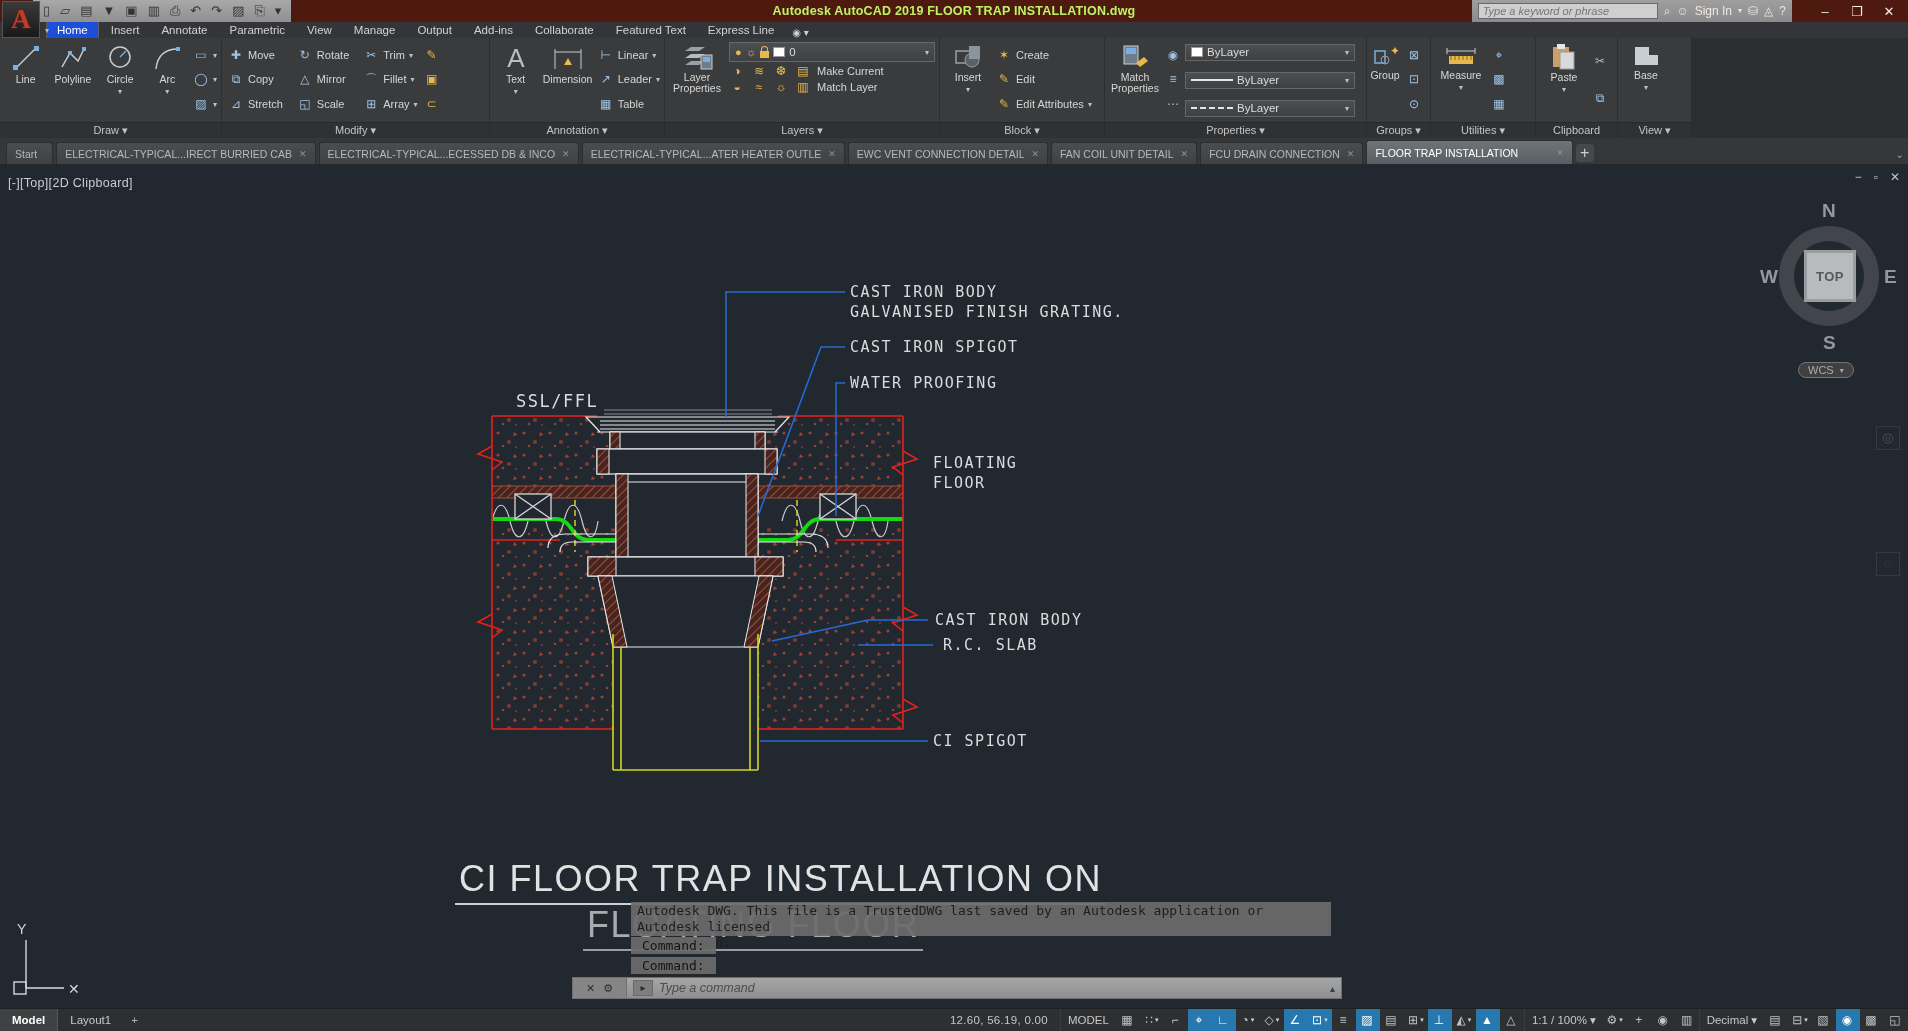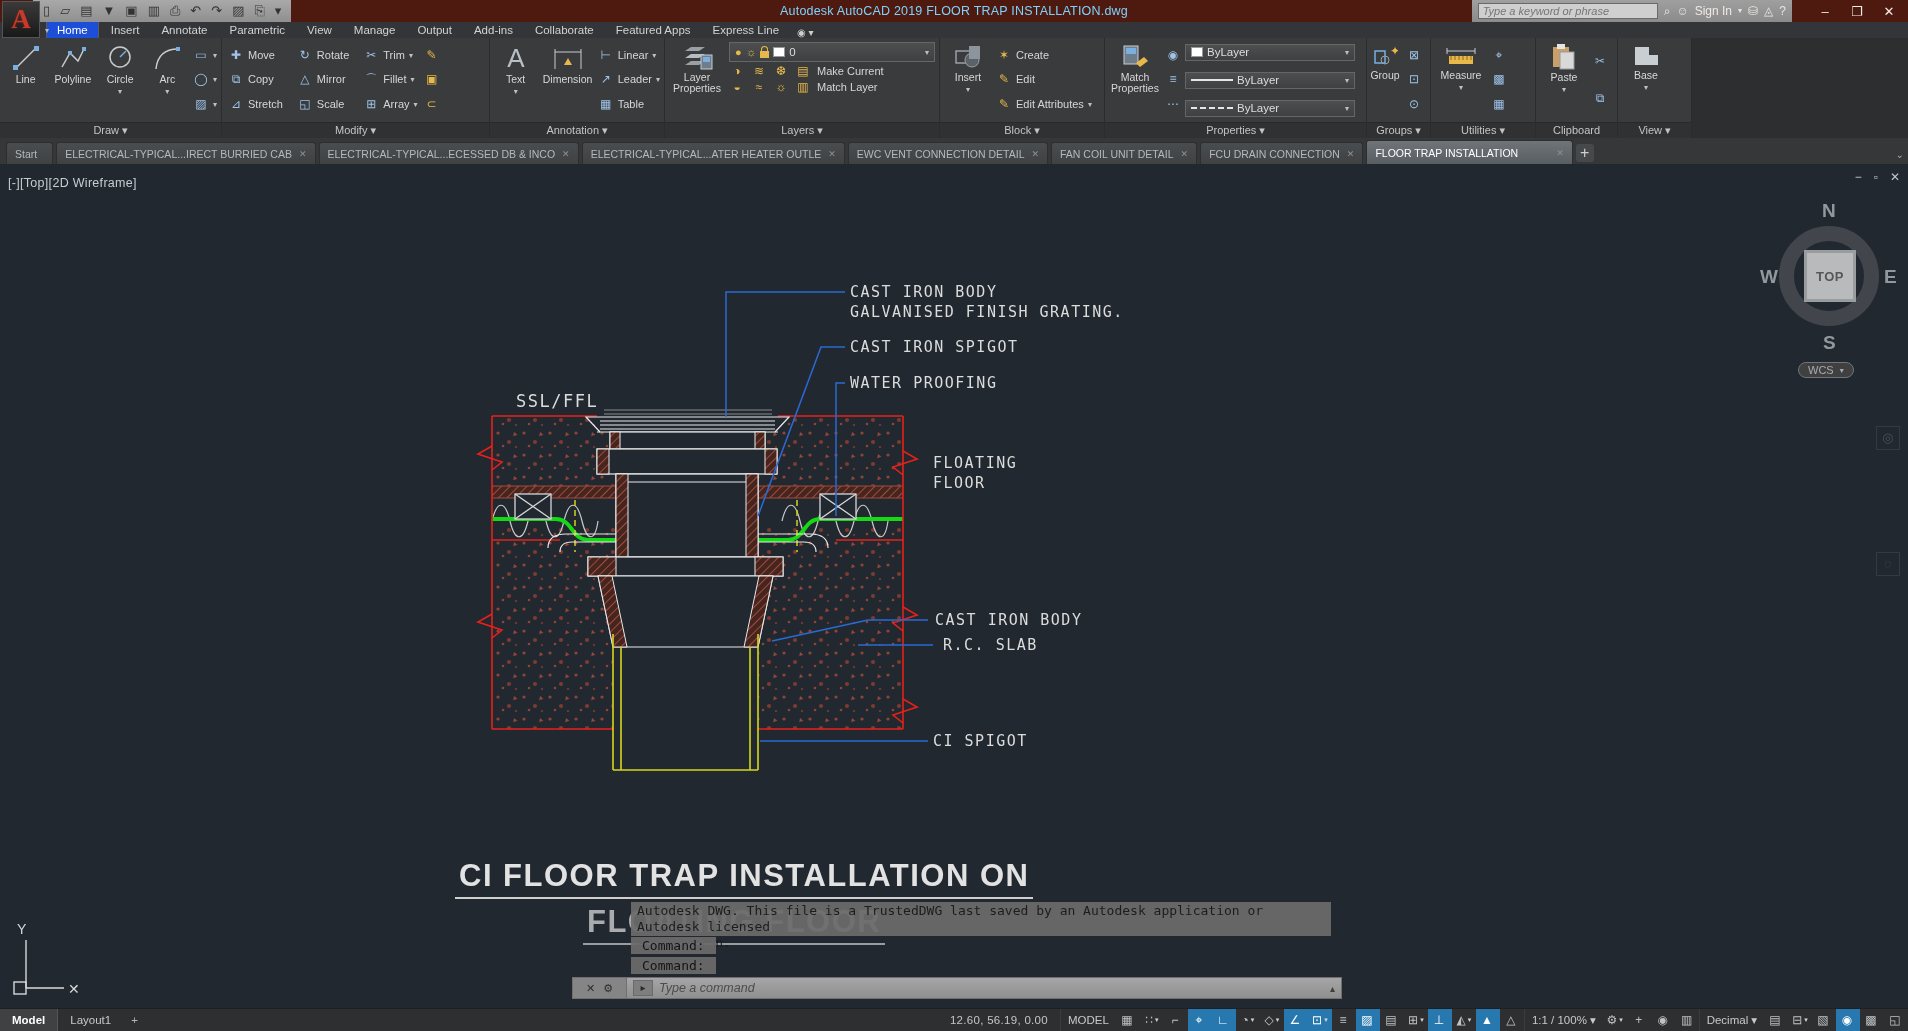--- a/index.html
+++ b/index.html
@@ -5,21 +5,21 @@
   * { margin:0; padding:0; box-sizing:border-box; }
   html,body { width:1908px; height:1031px; overflow:hidden; background:#212830;
     font-family:"Liberation Sans", sans-serif; -webkit-font-smoothing:antialiased; }
   .app { position:relative; width:1908px; height:1031px; display:flex; flex-direction:column; }
 
   
   .titlebar { height:22px; background:#4e1a0f; display:flex; align-items:center; position:relative; flex:none; }
   .qat { position:absolute; left:33px; top:0; height:22px; padding:0 10px; display:flex; gap:10px; align-items:center;
          background:linear-gradient(#a9a9a9,#8f8f8f); }
   .qat span { font-size:13px; color:#333; cursor:default; line-height:22px; }
-  .apptitle { position:absolute; left:0; right:0; text-align:center; font-size:12.5px; color:#7dd3fc; font-weight:normal; letter-spacing:.2px; }
+  .apptitle { position:absolute; left:0; right:0; text-align:center; font-size:12.5px; color:#bef264; font-weight:bold; letter-spacing:.2px; }
   .tb-right { position:absolute; right:4px; top:0; height:22px; display:flex; align-items:center; gap:8px; }
   .searchwrap { background:linear-gradient(#9f9f9f,#8b8b8b); height:22px; display:flex; align-items:center; padding:0 6px; gap:6px; }
   .searchwrap input { width:180px; height:16px; border:1px solid #6a6a6a; background:#cfcfcf; font-size:11px; font-style:italic;
         color:#555; padding:0 4px; font-family:"Liberation Sans",sans-serif; }
   .tbi { color:#e8e4e0; font-size:12px; line-height:22px; }
   .signin { color:#efe9e4; font-size:12px; }
   .winbtns { display:flex; gap:14px; margin-left:16px; padding-right:6px; }
   .winbtns span { color:#f0ece8; font-size:13px; width:18px; text-align:center; }
 
   
@@ -65,21 +65,21 @@
           font-size:10.5px; display:flex; align-items:center; padding:0 8px; gap:7px; border-radius:3px 3px 0 0; white-space:nowrap; }
   .ftab .x { color:#8d9194; font-size:9px; }
   .ftab.active { background:linear-gradient(#6e7478,#585e62); color:#fff; height:24px;gap:38px; }
   .ftab-plus { color:#cfcfcf; background:#46494b; border-radius:3px; width:18px; height:18px; text-align:center; line-height:17px; margin-bottom:2px; }
   .ftabs .chev { position:absolute; right:4px; bottom:4px; color:#9aa; font-size:10px; }
 
   
   .canvas { position:relative; height:844px; background:#212830; flex:none; overflow:hidden; }
   .vplabel { position:absolute; left:8px; top:12px; color:#c9ccd0; font-size:12.5px; letter-spacing:.3px; }
   .vpbtns { position:absolute; right:8px; top:6px; display:flex; gap:12px; color:#c2c6ca; font-size:12px; }
-  .dtitle { position:absolute; color:#e2e2e2; font-size:31px; letter-spacing:1.5px; border-bottom:2px solid #cfcfcf; padding:0 4px 3px; white-space:nowrap;font-weight:bold; }
+  .dtitle { position:absolute; color:#e2e2e2; font-size:36px; letter-spacing:1.5px; border-bottom:2px solid #cfcfcf; padding:0 4px 3px; white-space:nowrap; }
   #dtitle2 { color:#a9acae; border-color:#9a9d9f; }
 
   
   .vcube { position:absolute; left:1765px; top:20px; width:130px; height:200px; }
   .ring { position:absolute; left:14px; top:42px; width:100px; height:100px; border-radius:50%; border:15px solid #42464c; }
   .vc-l { position:absolute; color:#93989d; font-weight:bold; font-size:19px; }
   .vc-face { position:absolute; left:39px; top:66px; width:52px; height:52px; background:#b8babc; border:3px solid #9a9da0; display:flex; align-items:center; justify-content:center; color:#55585b; font-size:13px; font-weight:bold; letter-spacing:.5px; }
   .wcs { position:absolute; left:33px; top:178px; background:#404040; border:1px solid #70757a; border-radius:9px; color:#a7acb1; font-size:11px; padding:1px 9px; display:flex; gap:6px; align-items:center; }
 
   
@@ -150,21 +150,21 @@
         <span>–</span>
         <span>❐</span>
         <span>✕</span>
       </div>
     </div>
   </div>
 
   <div class="rtabs">
     <span style="display:contents">
       
-    <span class="rtab active">Home</span><span class="rtab">Insert</span><span class="rtab">Annotate</span><span class="rtab">Parametric</span><span class="rtab">View</span><span class="rtab">Manage</span><span class="rtab">Output</span><span class="rtab">Add-ins</span><span class="rtab">Collaborate</span><span class="rtab">Featured Apps</span><span class="rtab">Express Line</span></span>
+    <span class="rtab active">Home</span><span class="rtab">Insert</span><span class="rtab">Annotate</span><span class="rtab">Parametric</span><span class="rtab">View</span><span class="rtab">Manage</span><span class="rtab">Output</span><span class="rtab">Add-ins</span><span class="rtab">Collaborate</span><span class="rtab">Featured Text</span><span class="rtab">Express Line</span></span>
     <span class="rtab-extra">◉ ▾</span>
   </div>
 
   <div class="ribbon">
 
     <div class="panel" style="width:222px">
       <div class="pbody">
         <div class="big">
           <svg width="30" height="30">
               <line x1="5" y1="25" x2="25" y2="5" stroke="#c8cdd2" stroke-width="1.5"></line>
@@ -692,21 +692,21 @@
 
       <g stroke="#d8d8d8" stroke-width="1.4" fill="none">
         <line x1="26" y1="776" x2="26" y2="824"></line>
           <line x1="26" y1="824" x2="64" y2="824"></line>
         <rect x="14" y="818" width="12" height="12"></rect>
       </g>
       <text x="17" y="770" fill="#d8d8d8" font-size="14" font-family="Liberation Sans">Y</text>
       <text x="68" y="830" fill="#d8d8d8" font-size="14" font-family="Liberation Sans">✕</text>
     </svg>
 
-    <div class="vplabel">[-][Top][2D Wireframe]</div>
+    <div class="vplabel">[-][Top][2D Clipboard]</div>
     <div class="vpbtns">
       <span>−</span>
       <span>▫</span>
       <span>✕</span>
     </div>
 
     <div class="vcube">
       <div class="ring"></div>
       <span class="vc-l" style="left:57px;top:16px">N</span>
       <span class="vc-l" style="left:-5px;top:82px">W</span>

